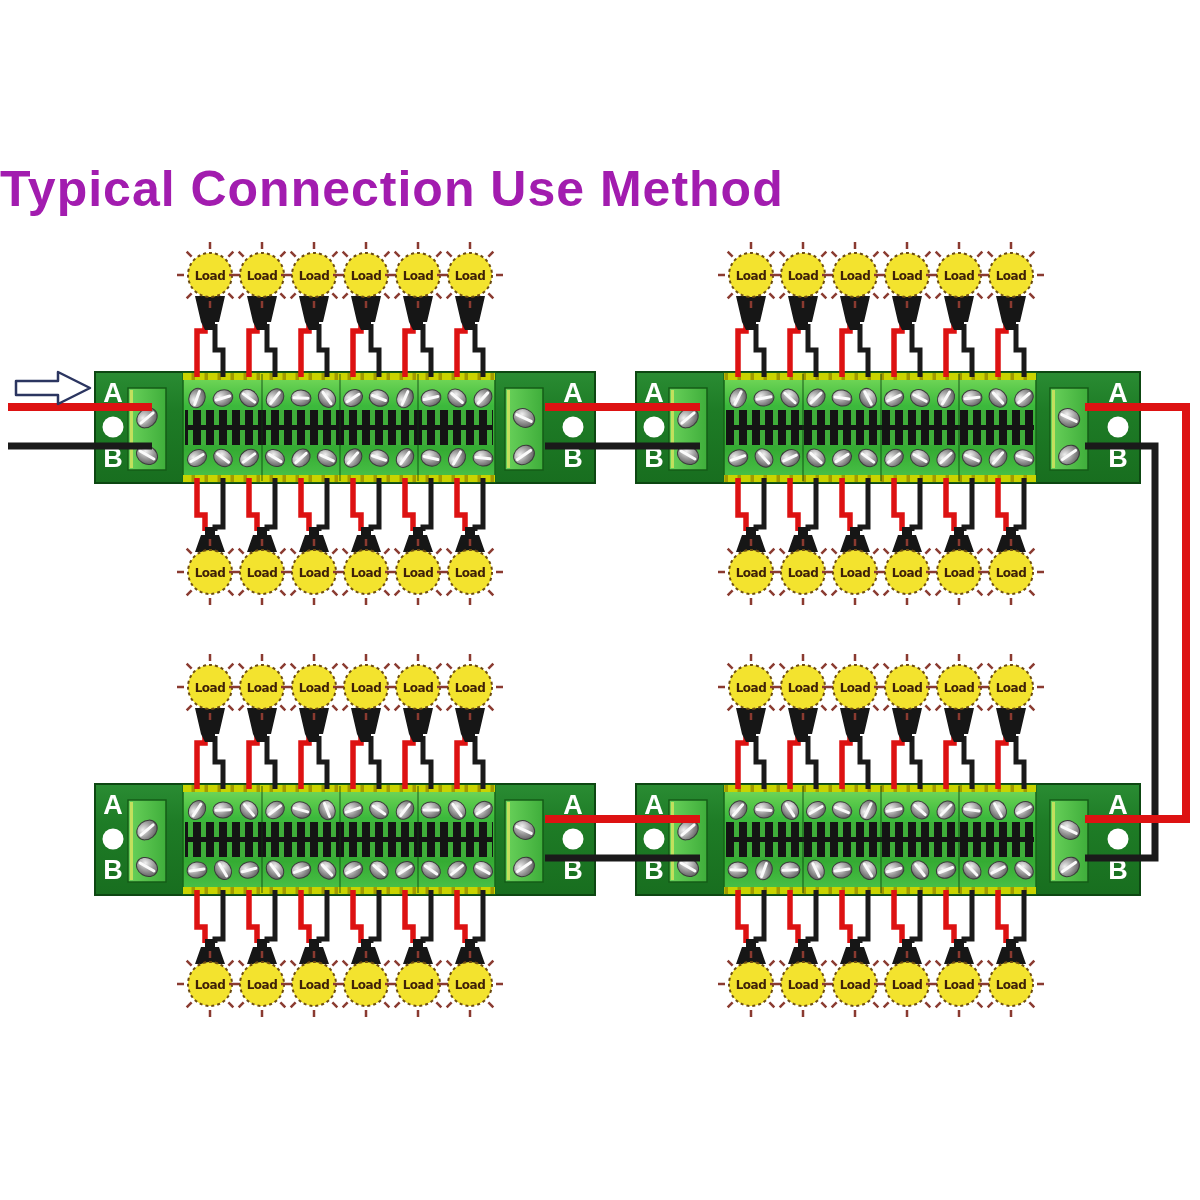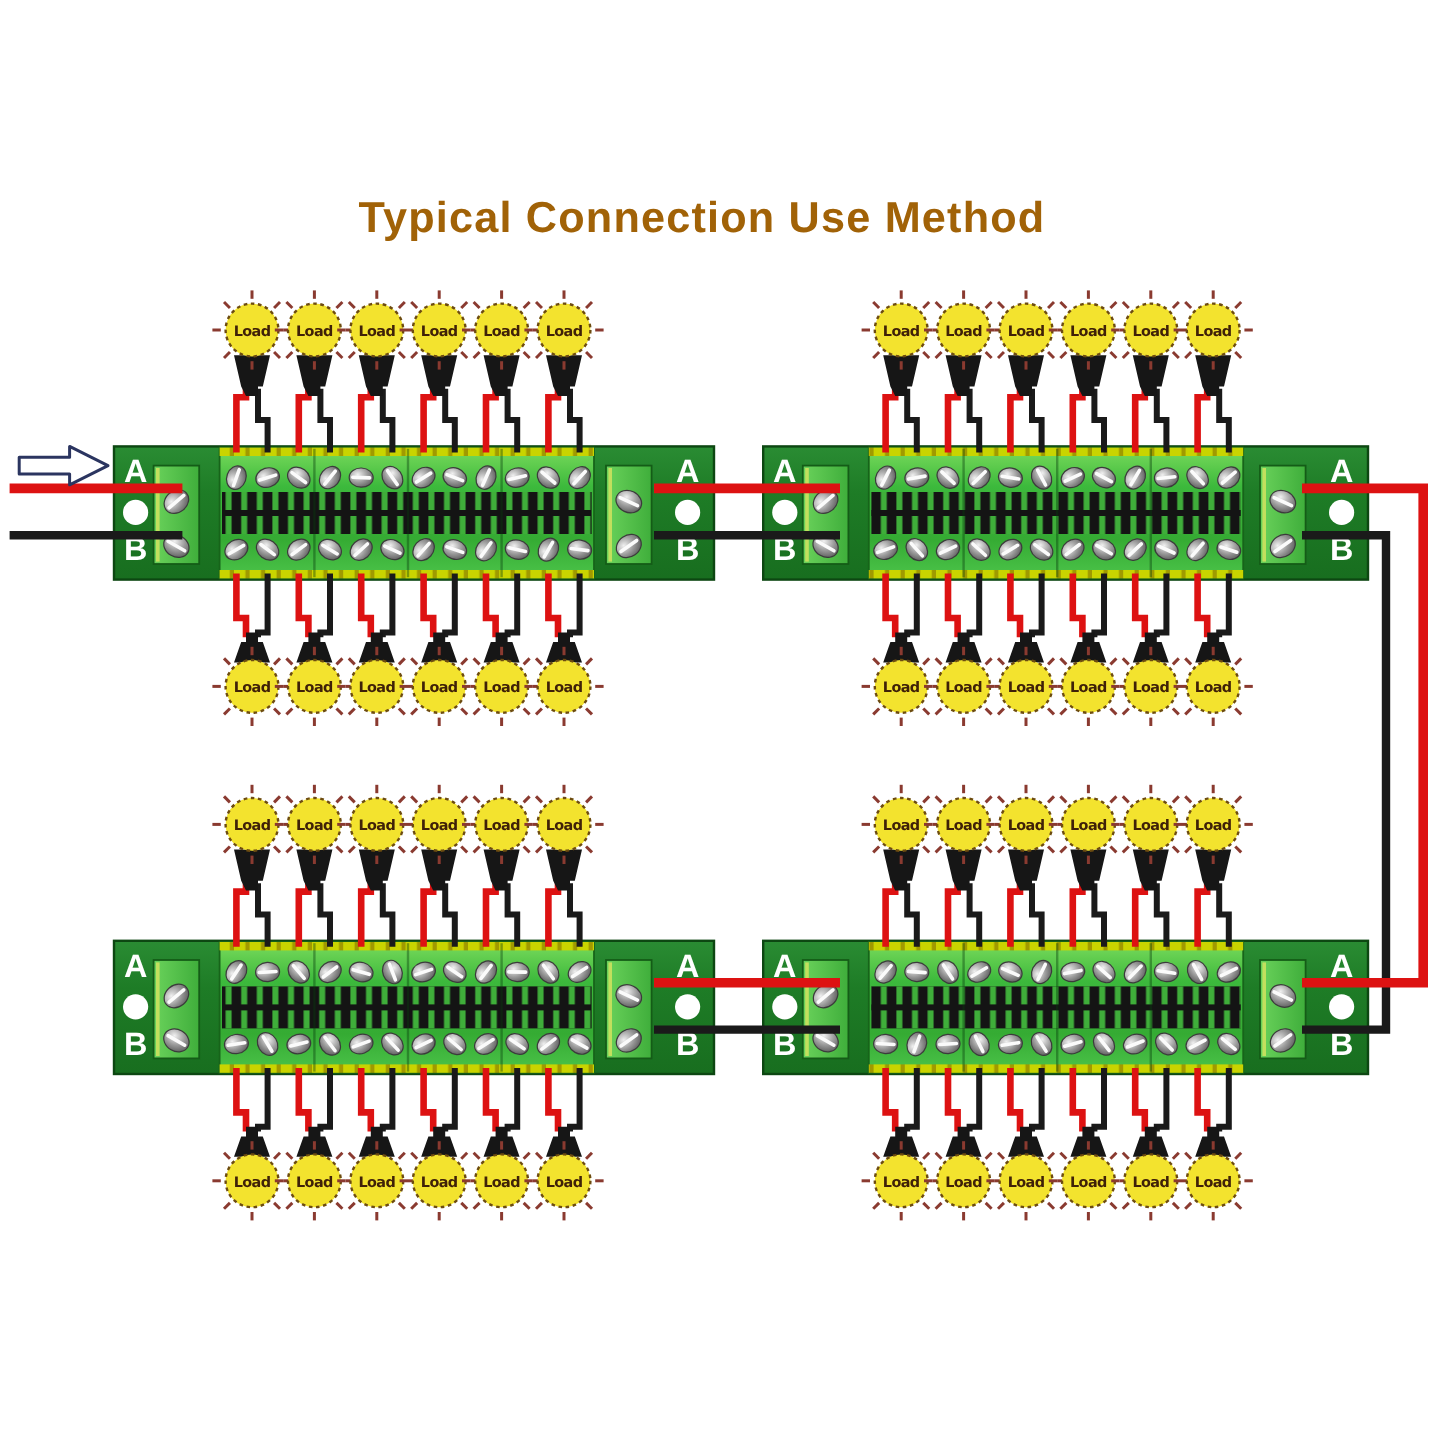--- a/index.html
+++ b/index.html
@@ -1,20 +1,20 @@
 <!DOCTYPE html>
 <html><head>
 <meta charset="utf-8">
 <style>
   html,body{margin:0;padding:0;background:#ffffff;}
   .canvas{position:relative;width:1200px;height:1200px;background:#ffffff;overflow:hidden;
           font-family:"Liberation Sans",sans-serif;}
-  .title{position:absolute;top:160px;left:0;width:1170px;text-align:center;
-         font-family:"Liberation Sans",sans-serif;font-weight:bold;font-size:36px;
-         letter-spacing:1px;color:#a16207;}
+  .title{position:absolute;top:160px;left:0;width:1170px;text-align:left;
+         font-family:"Liberation Sans",sans-serif;font-weight:bold;font-size:50px;
+         letter-spacing:1px;color:#a21caf;}
   .diagram-svg{position:absolute;top:0;left:0;}
   .port-label{font-family:"Liberation Sans",sans-serif;font-weight:bold;font-size:27px;
               fill:#ffffff;text-anchor:middle;dominant-baseline:central;}
   .load-label{font-family:"DejaVu Sans",sans-serif;font-weight:bold;font-size:12px;
               letter-spacing:-0.5px;fill:#3f2108;text-anchor:middle;dominant-baseline:central;}
 </style>
 </head>
 <body>
 
 <div class="canvas">

